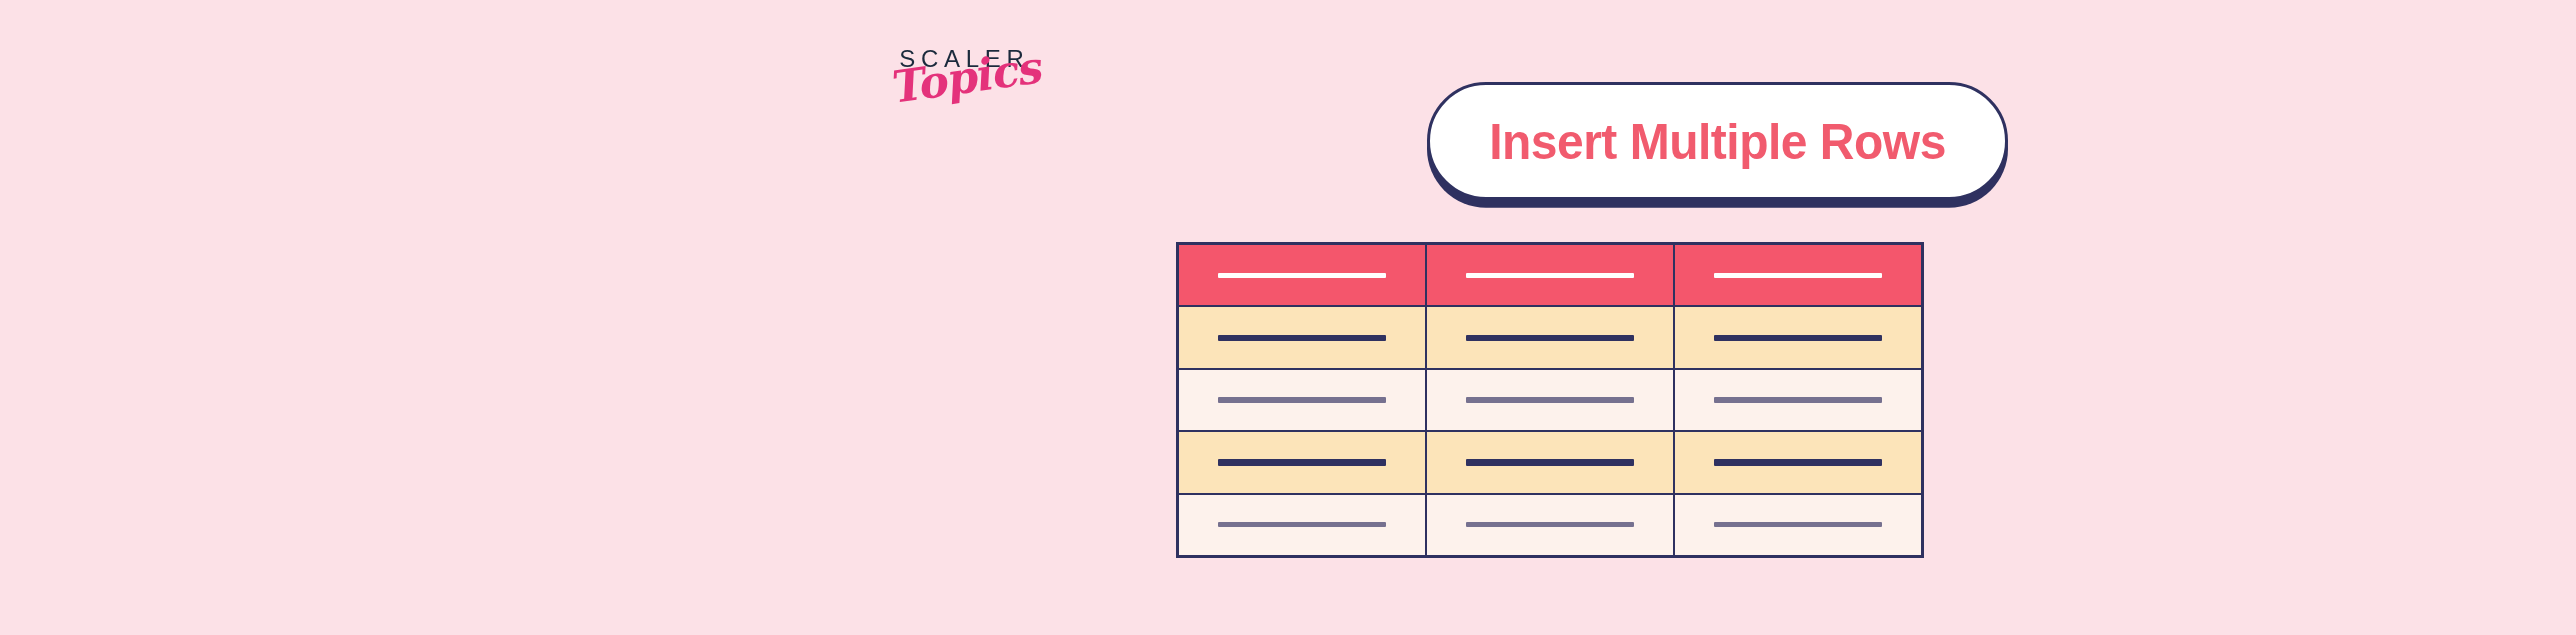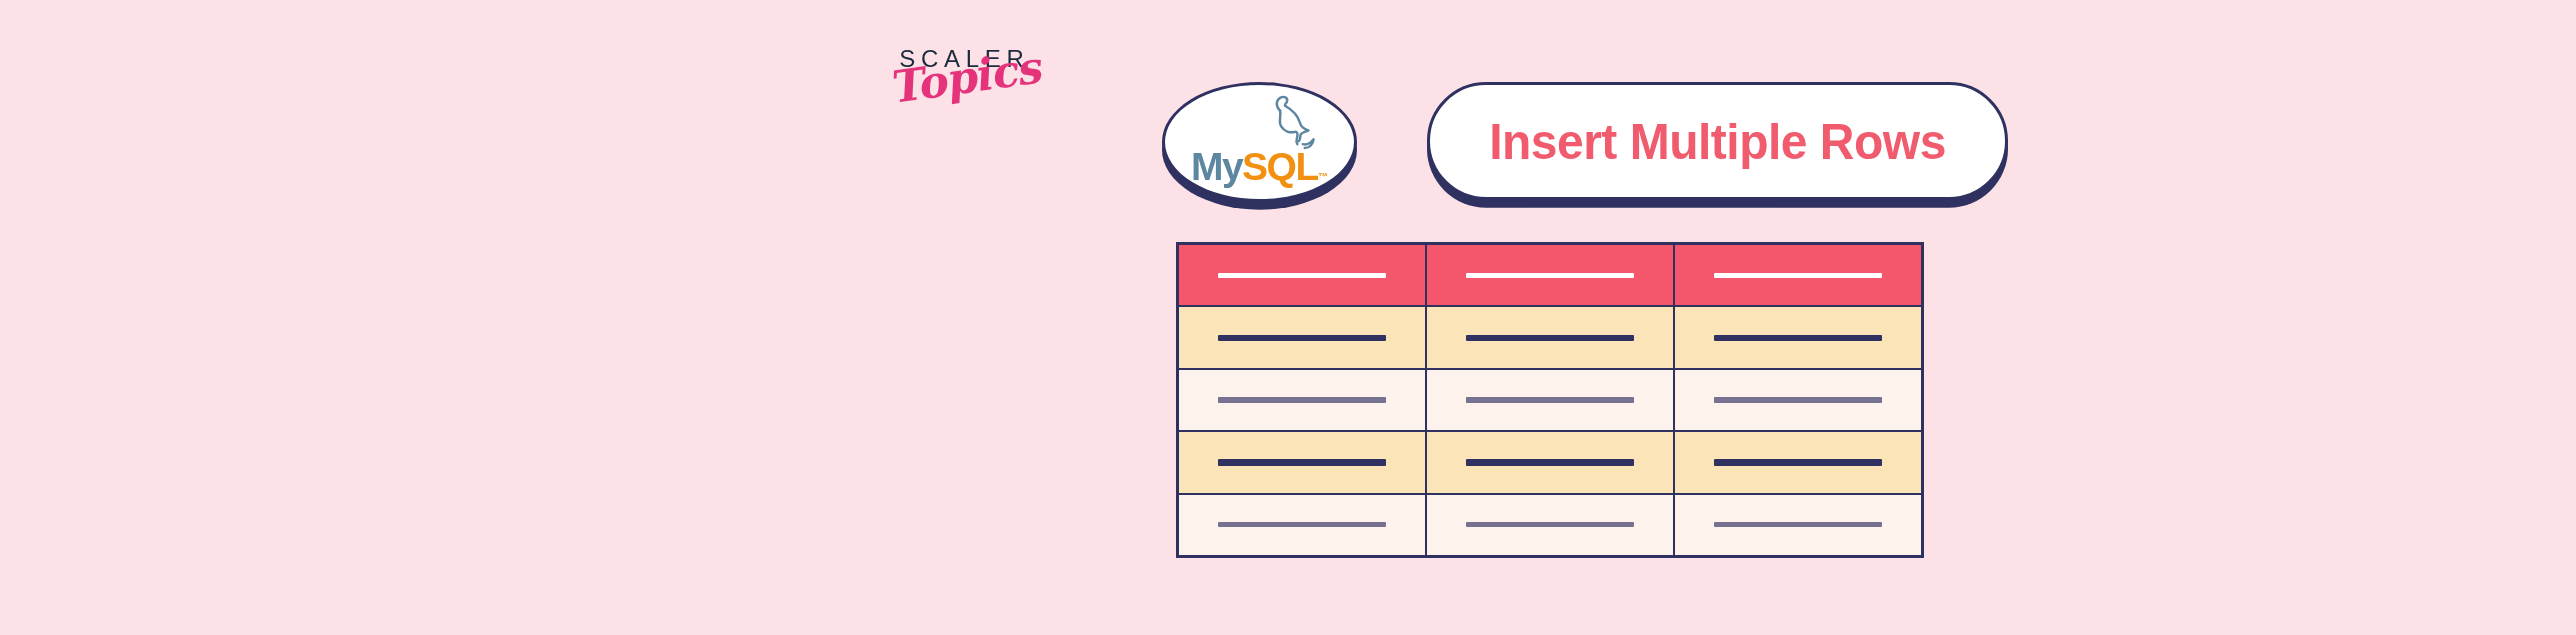--- a/index.html
+++ b/index.html
@@ -98,34 +98,20 @@
 </head>
 <body>
 
 <div class="canvas" id="canvas" style="background: rgb(252, 225, 231);">
 
   <div class="brand">
     <div class="brand-scaler" style="color: rgb(27, 42, 60);">SCALER</div>
     <div class="brand-topics" style="color: rgb(228, 50, 123);">Topics</div>
   </div>
 
-  <div class="pill badge-mysql">
-    <svg class="badge-dolphin" width="65" height="59" viewBox="0 0 130 120">
-      <g fill="none" stroke="#5d87a1" stroke-width="5" stroke-linecap="round" stroke-linejoin="round" id="dolphinStrokes">
-        <path d="M46 36 C38 30 36 16 46 10 C54 5 62 10 60 17 C59 21 55 22 56 26"></path>
-        <path d="M56 26 C70 34 82 46 86 60 C88 68 94 73 103 76"></path>
-        <path d="M46 36 C48 50 42 58 48 68 C54 78 66 82 76 79 C80 78 82 82 81 88 C80 94 77 98 81 104"></path>
-        <path d="M103 76 C98 79 92 79 88 84 C86 88 88 94 84 98"></path>
-        <path d="M92 104 C100 106 108 102 114 94 C113 104 106 112 96 112"></path>
-      </g>
-    </svg>
-    <div class="badge-wordmark">
-      <span id="wmMy" style="color: rgb(93, 135, 161);">My</span><span id="wmSql" style="color: rgb(242, 145, 17);">SQL</span><span class="tm" id="wmTm" style="color: rgb(242, 145, 17);">™</span>
-    </div>
-  </div>
 
   <div class="pill title-pill">
     <span class="title-text" style="color: rgb(241, 91, 110);">Insert Multiple Rows</span>
   </div>
 
   <div class="table-illustration" id="tableRoot">
       <div class="t-row header" style="background: rgb(244, 86, 108);">
         <div class="t-cell">
           <div class="bar" style="background: rgb(255, 255, 255);"></div>
         </div>

